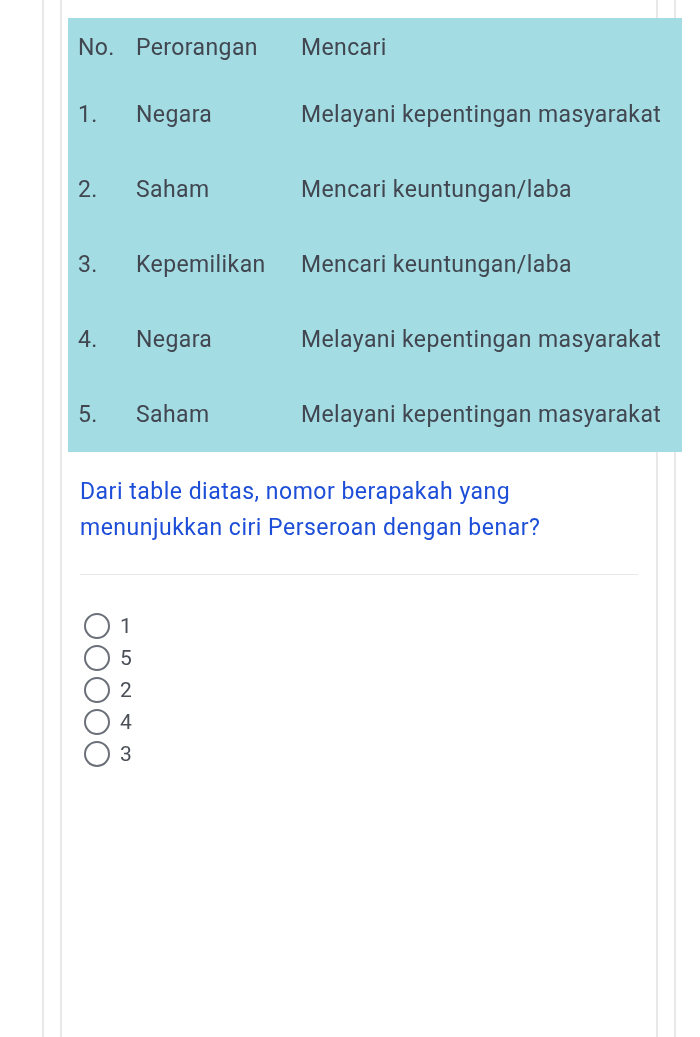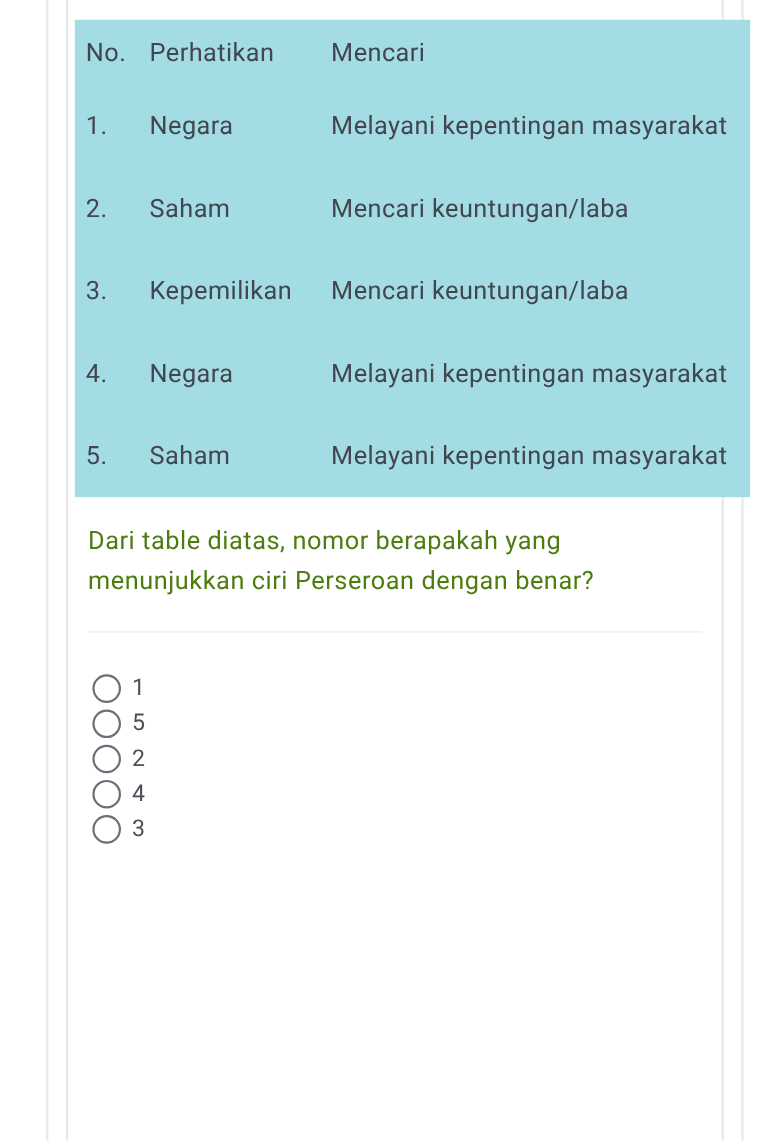--- a/index.html
+++ b/index.html
@@ -71,21 +71,21 @@
   .comparison-table th {
     padding-top: 14px;
     padding-bottom: 14px;
   }
   .comparison-table .col-no { width: 62px; padding-left: 10px; margin-left: 11px;}
   .comparison-table .col-kep { width: 165px; }
   .comparison-table .col-tuj { }
 
   .question-follow {
     font-size: 23px;
-    color: #4d7c0f;
+    color: #1d4ed8;
     letter-spacing: 0.5px;
     line-height: 1.55;
     margin-bottom: 28px;
     margin-right: 30px;
   }
 
   .divider {
     border: none;
     border-top: 1px solid #e8e8ea;
     margin: 0 0 38px 0;
@@ -123,21 +123,21 @@
 <div class="scroll-gutter-right"></div>
 
 <div class="outer-frame">
   <div class="content">
 
 
     <table class="comparison-table">
       <thead>
         <tr>
           <th class="col-no">No.</th>
-          <th class="col-kep">Perhatikan</th>
+          <th class="col-kep">Perorangan</th>
           <th class="col-tuj">Mencari</th>
         </tr>
       </thead>
       <tbody>
         <tr>
           <td class="col-no">1.</td>
           <td class="col-kep">Negara</td>
           <td class="col-tuj">Melayani kepentingan masyarakat</td>
         </tr>
         <tr>

